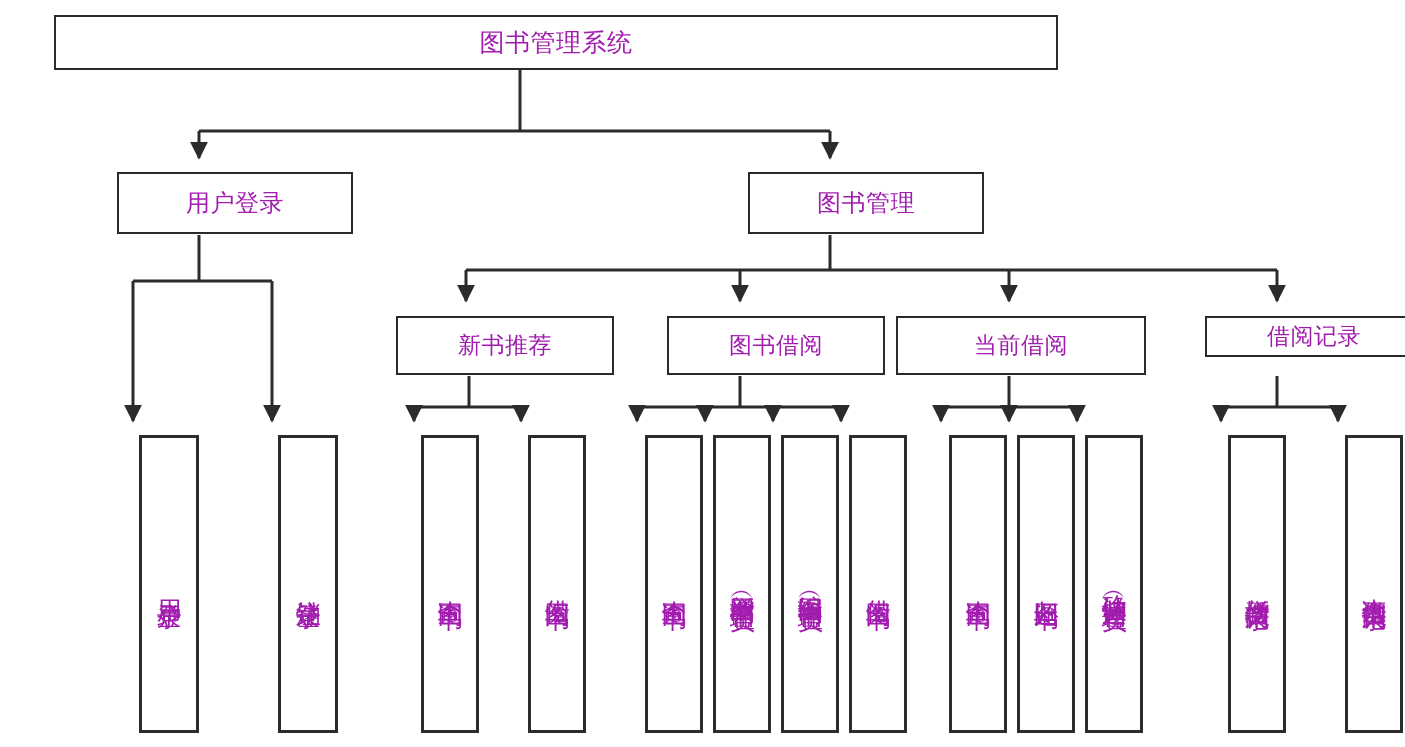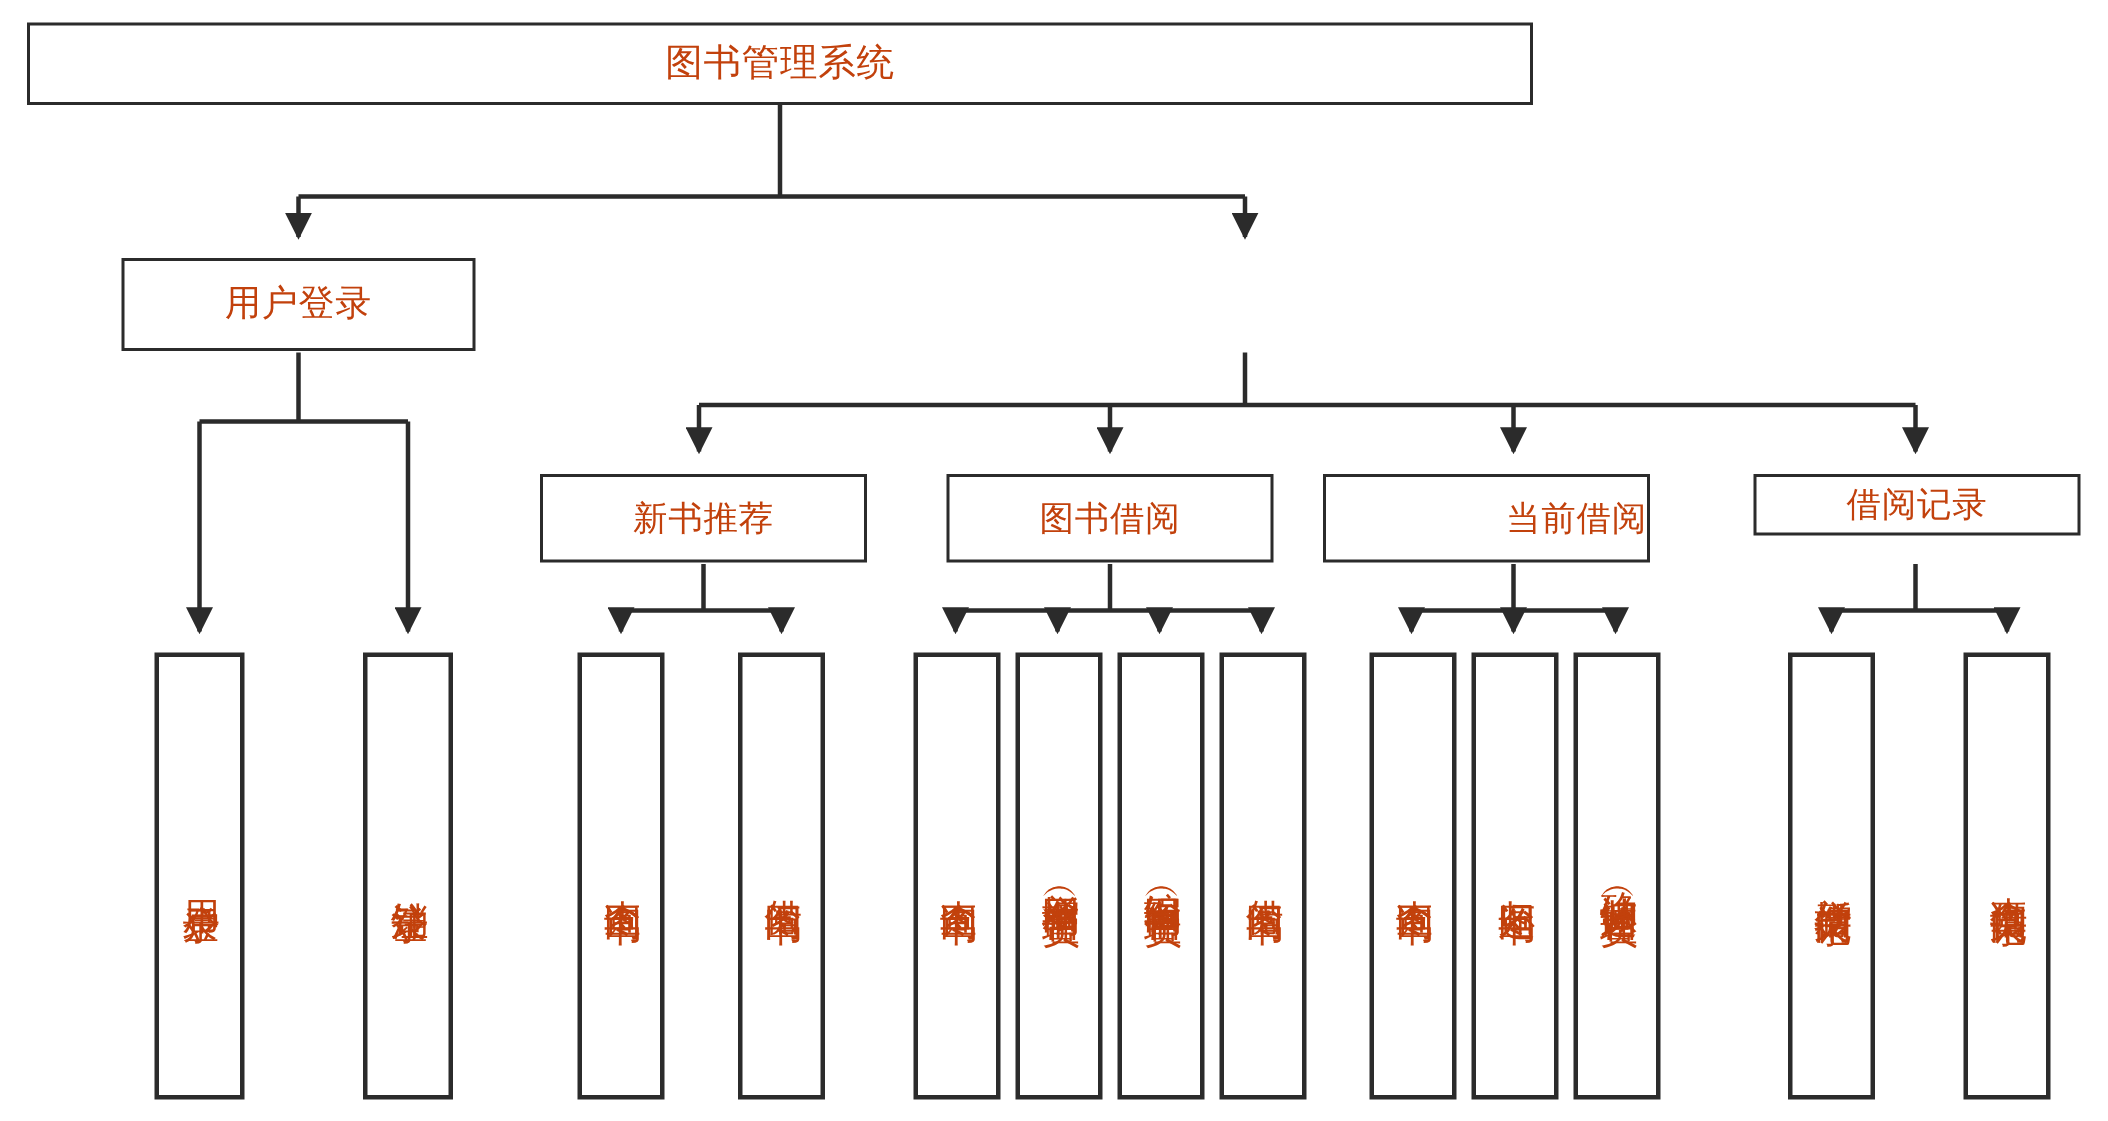--- a/index.html
+++ b/index.html
@@ -26,21 +26,22 @@
     pointer-events: none;
   }
   .node {
     position: absolute;
     box-sizing: border-box;
     border: 2.5px solid #2b2b2b;
     background: #ffffff;
     display: flex;
     align-items: center;
     justify-content: center;
-    color: #c2410c;
+    color: #a21caf;
+    margin-left: 36px;
   }
   .node .label {
     display: block;
     text-align: center;
     line-height: 1.15;
     letter-spacing: 0.5px;
   }
   .node.root .label { font-size: 25px; }
   .node.l1 .label   { font-size: 24px; }
   .node.l2 .label   { font-size: 23px; }
@@ -123,28 +124,31 @@
     </g>
   </svg>
 
   <div class="node root" style="left:18px; top:15px; width:1004px; height:55px;">
     <span class="label">图书管理系统</span>
   </div>
 
   <div class="node l1" style="left:81px; top:172px; width:236px; height:62px;">
     <span class="label">用户登录</span>
   </div>
+  <div class="node l1" style="left:712px; top:172px; width:236px; height:62px;">
+    <span class="label">图书管理</span>
+  </div>
 
   <div class="node l2" style="left:631px; top:316px; width:218px; height:59px;">
     <span class="label">图书借阅</span>
   </div>
   <div class="node l2" style="left:360px; top:316px; width:218px; height:59px;">
     <span class="label">新书推荐</span>
   </div>
-  <div class="node l2" style="left:882px; top:316px; width:218px; height:59px;justify-content:flex-end;">
+  <div class="node l2" style="left:860px; top:316px; width:250px; height:59px;">
     <span class="label">当前借阅</span>
   </div>
   <div class="node l2" style="left:1169px; top:316px; width:218px; height:41px;">
     <span class="label">借阅记录</span>
   </div>
 
   <div class="node leaf" style="left:103px; top:435px; width:60px; height:298px;">
     <span class="label">用户登录</span>
   </div>
   <div class="node leaf" style="left:242px; top:435px; width:60px; height:298px;">

